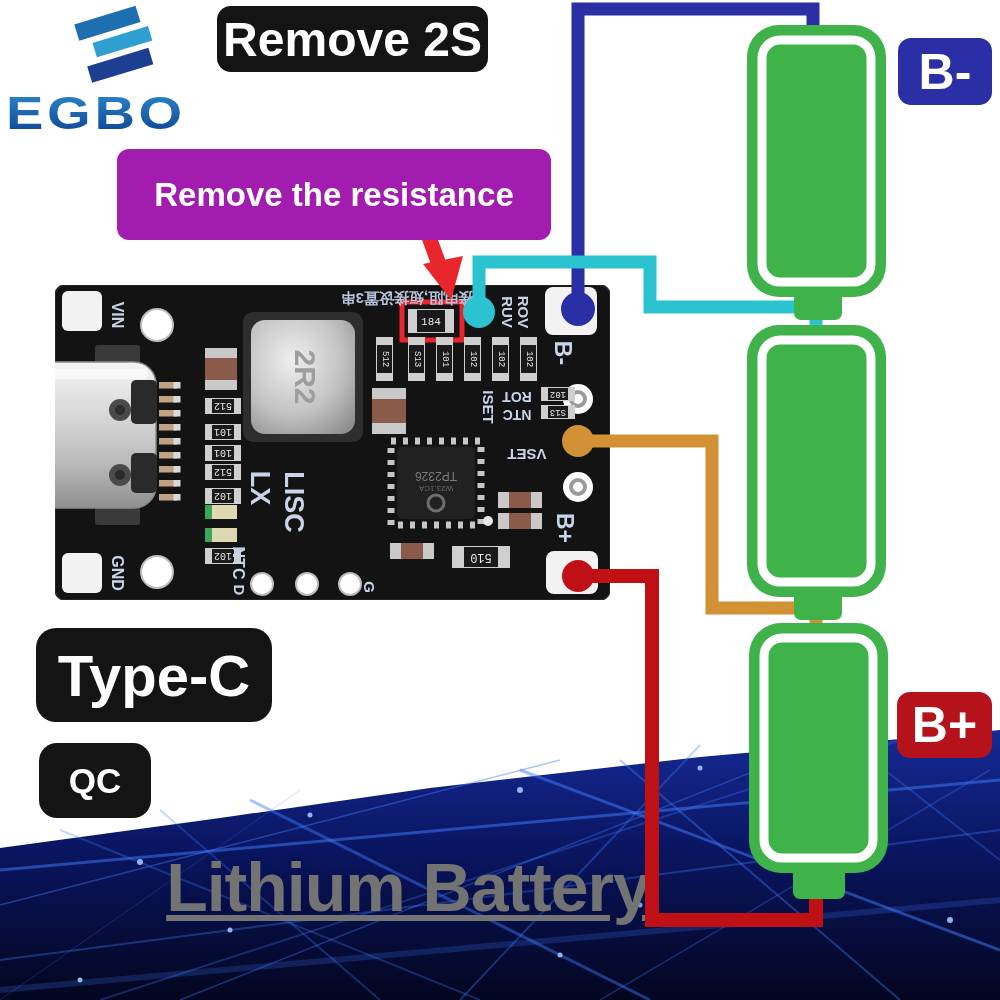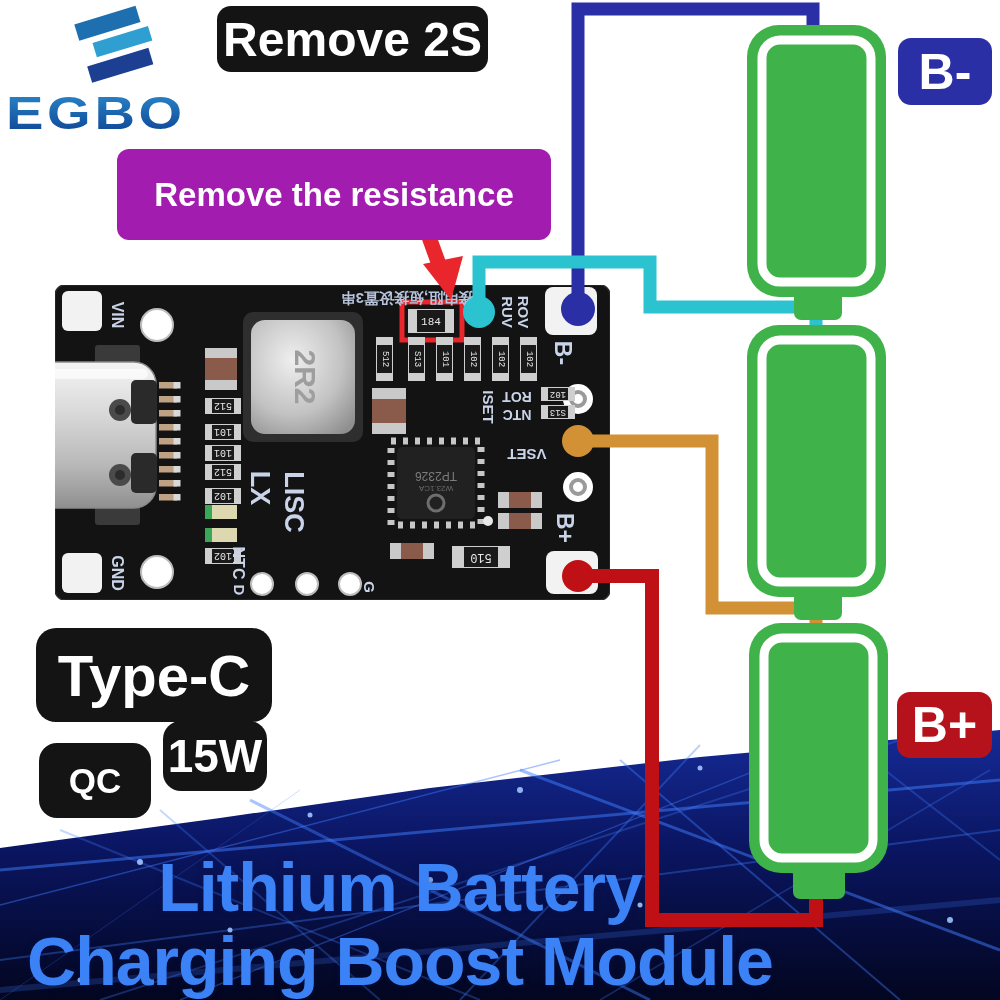--- a/index.html
+++ b/index.html
@@ -18,22 +18,22 @@
   #badge-typec{left:36px;top:628px;width:236px;height:94px;font-size:58px;border-radius:20px;}
   #badge-qc{left:39px;top:718px;width:112px;height:75px;font-size:35px;border-radius:18px;margin-top:25px;}
   #badge-15w{left:163px;top:721px;width:104px;height:70px;font-size:46px;border-radius:18px;}
   #badge-bminus{left:898px;top:38px;width:94px;height:67px;font-size:50px;border-radius:13px;background:#2b2fa6;}
   #badge-bplus{left:897px;top:692px;width:95px;height:66px;font-size:50px;border-radius:13px;background:#b5121b;}
   
   #callout{left:117px;top:149px;width:434px;height:91px;background:#a21caf;border-radius:12px;
     color:#fff;font-weight:bold;font-size:33px;line-height:42px;text-align:center;
     display:flex;flex-direction:column;justify-content:center;}
   
-  .title-line{left:0;width:800px;text-align:center;color:#3b82f6;font-weight:bold;letter-spacing:-1px;
-    text-shadow:0 0 6px rgba(0,20,80,.35);}
+  .title-line{left:8px;width:800px;text-align:center;color:#737373;font-weight:bold;letter-spacing:-1px;
+    text-shadow:0 0 6px rgba(0,20,80,.35);text-decoration:underline;}
   #title1{top:848px;font-size:68px;}
   #title2{top:922px;font-size:68px;}
   
   #pcb{left:55px;top:285px;width:555px;height:315px;}
   .z1{z-index:1}.z2{z-index:2}.z3{z-index:3}.z4{z-index:4}.z5{z-index:5}.z6{z-index:6}
 </style>
 </head>
 <body>
 
 <div id="canvas">
@@ -74,21 +74,20 @@
       <circle cx="430" cy="880" r="3"></circle>
         <circle cx="640" cy="905" r="2.5"></circle>
         <circle cx="820" cy="845" r="3"></circle>
       <circle cx="80" cy="980" r="2.5"></circle>
         <circle cx="950" cy="920" r="3"></circle>
         <circle cx="560" cy="955" r="2.5"></circle>
     </g>
   </svg>
 
   <div class="abs z2 title-line" id="title1">Lithium Battery</div>
-  <div class="abs z2 title-line" id="title2">Charging Boost Module</div>
 
   <div class="abs z3" id="pcb">
     <svg width="555" height="315" viewBox="0 0 555 315">
       <defs>
         <linearGradient id="metal" x1="0" y1="0" x2="0" y2="1">
           <stop offset="0" stop-color="#f4f4f4"></stop>
             <stop offset="0.35" stop-color="#d9d9d9"></stop>
           <stop offset="0.7" stop-color="#b9b9b9"></stop>
             <stop offset="1" stop-color="#8f8f8f"></stop>
         </linearGradient>
@@ -336,15 +335,14 @@
   <div class="abs z6" id="brand-word">EGBO</div>
 
   <div class="abs z6 badge dark-badge" id="badge-default">Remove 2S</div>
   <div class="abs z6" id="callout">
     <span>Remove the resistance</span>
   </div>
   <div class="abs z6 badge" id="badge-bminus">B-</div>
   <div class="abs z6 badge" id="badge-bplus">B+</div>
   <div class="abs z6 badge dark-badge" id="badge-typec">Type-C</div>
   <div class="abs z6 badge dark-badge" id="badge-qc">QC</div>
-  <div class="abs z6 badge dark-badge" id="badge-15w">15W</div>
 
 </div>
 
 </body></html>

